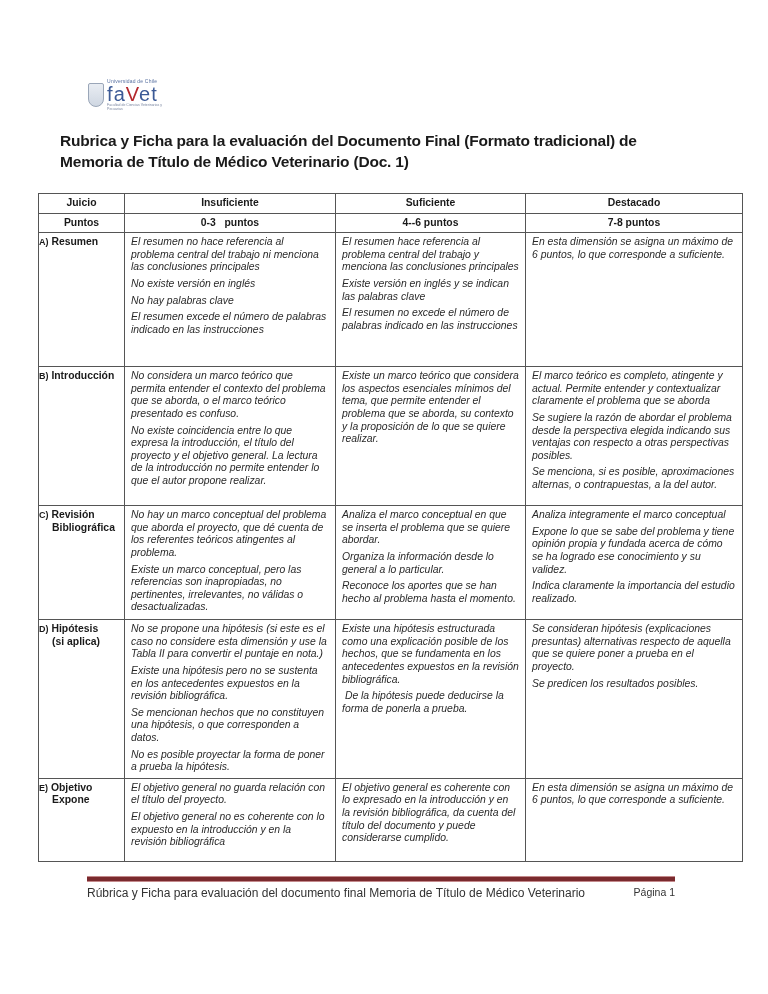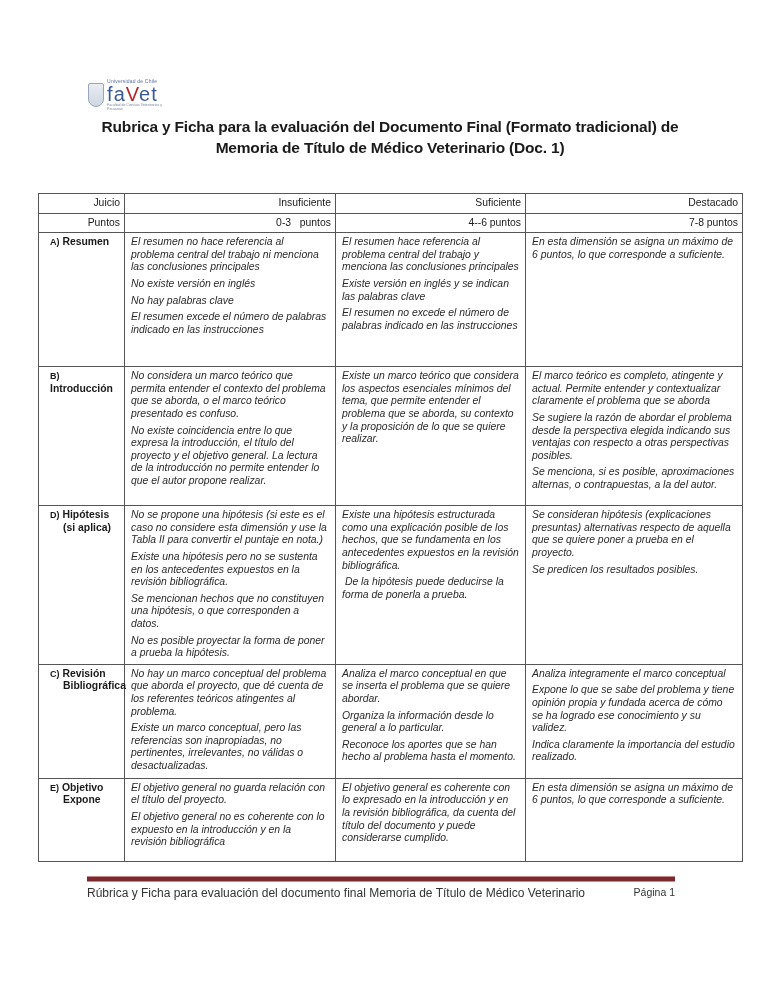--- a/index.html
+++ b/index.html
@@ -14,37 +14,37 @@
     .logo-crest {
       width: 16px; height: 22px; border: 1px solid #9aa6b8; border-radius: 2px 2px 8px 8px;
       background: linear-gradient(#e9edf3, #cfd7e2); margin-right: 3px;
     }
     .logo-text { display: flex; flex-direction: column; line-height: 1; }
     .logo-uni { font-size: 5px; color: #5870a0; letter-spacing: 0.2px; }
     .logo-name { font-size: 20px; font-weight: normal; color: #3c5a96; letter-spacing: 1px; }
     .logo-name .v { color: #b3282d; }
     .logo-sub { font-size: 3.5px; color: #7a86a0; }
     .title {
-      position: absolute; left: 60px; width: 660px; top: 116px;
-      text-align: center; font-weight: bold; font-size: 15.5px; line-height: 21px;
+      position: absolute; left: 60px; width: 660px; top: 130px;
+      font-weight: bold; font-size: 15.5px; line-height: 21px;
       color: #1a1a1a; letter-spacing: -0.2px;
     }
     table.rubric {
       position: absolute; left: 38px; top: 193px; width: 704px;
       border-collapse: collapse; table-layout: fixed;
       font-size: 10.4px; line-height: 12.6px; color: #2a2a2a;
     }
     table.rubric td, table.rubric th {
       border: 1px solid #555; vertical-align: top; padding: 3px 6px 4px 6px;
     }
     table.rubric th {
-      font-weight: normal; text-align: right; vertical-align: middle;
+      font-weight: bold; text-align: center; vertical-align: middle;
       padding: 3px 4px; height: 12px; color: #1a1a1a;
     }
-    table.rubric td.label { font-weight: bold; color: #1a1a1a; padding-left: 11px; }
+    table.rubric td.label { font-weight: bold; color: #1a1a1a; padding-left: 0; }
     .lbl-letter { font-size: 9px; }
     .lbl-indent { padding-left: 13px; }
     td p { margin: 0 0 4px 0; font-style: italic; }
     td p:last-child { margin-bottom: 0; }
     .footer-rule {
       position: absolute; left: 87px; width: 588px; top: 876px; height: 4px;
       background: #7a2a2e; border-top: 1px solid #c48a8c; border-bottom: 1px solid #c48a8c;
     }
     .footer-text {
       position: absolute; left: 87px; top: 886px; font-size: 12px; color: #333;
@@ -124,59 +124,59 @@
       <td>
         <p>Existe un marco teórico que considera los aspectos esenciales mínimos del tema, que permite entender el problema que se aborda, su contexto y la proposición de lo que se quiere realizar.</p>
       </td>
       <td>
         <p>El marco teórico es completo, atingente y actual. Permite entender y contextualizar claramente el problema que se aborda</p>
         <p>Se sugiere la razón  de abordar el problema desde la perspectiva elegida indicando sus ventajas con respecto a otras perspectivas posibles.</p>
         <p>Se menciona, si es posible, aproximaciones alternas, o contrapuestas, a la del autor.</p>
       </td>
     </tr>
 
+    <tr style="height:114px">
+      <td class="label">
+        <span class="lbl-letter">C)</span> <span>Revisión</span><br>
+        <span class="lbl-indent">Bibliográfica</span>
+      </td>
+      <td>
+        <p>No hay un marco conceptual del problema que aborda el proyecto, que dé cuenta de los referentes teóricos atingentes al problema.</p>
+        <p>Existe  un marco conceptual, pero las referencias son inapropiadas, no pertinentes, irrelevantes, no válidas o desactualizadas.</p>
+      </td>
+      <td>
+        <p>Analiza el marco conceptual en que se inserta el problema que se quiere abordar.</p>
+        <p>Organiza la información desde lo general a lo particular.</p>
+        <p>Reconoce los aportes que se han hecho al problema hasta el momento.</p>
+      </td>
+      <td>
+        <p>Analiza integramente el marco conceptual</p>
+        <p>Expone lo que se sabe del problema y tiene opinión propia y fundada acerca de cómo se ha logrado ese conocimiento y su validez.</p>
+        <p>Indica claramente la importancia del estudio realizado.</p>
+      </td>
+    </tr>
+
     <tr style="height:151px">
       <td class="label">
         <span class="lbl-letter">D)</span> <span>Hipótesis</span><br>
         <span class="lbl-indent">(si aplica)</span>
       </td>
       <td>
         <p>No se propone una hipótesis (si este es el caso no considere esta dimensión y use la Tabla II para convertir el puntaje en nota.)</p>
         <p>Existe una hipótesis pero no se sustenta en los antecedentes expuestos en la revisión bibliográfica.</p>
         <p>Se mencionan hechos que no constituyen una hipótesis, o que corresponden a datos.</p>
         <p>No es posible proyectar la forma de poner a prueba la hipótesis.</p>
       </td>
       <td>
         <p>Existe una hipótesis estructurada como una explicación posible de los hechos, que se fundamenta en los antecedentes expuestos en la revisión bibliográfica.</p>
         <p style="white-space:pre-wrap"> De la hipótesis puede deducirse la forma de ponerla a prueba.</p>
       </td>
       <td>
         <p>Se consideran hipótesis (explicaciones presuntas) alternativas respecto de aquella que se quiere poner a prueba en el proyecto.</p>
         <p>Se predicen los resultados posibles.</p>
-      </td>
-    </tr>
-
-    <tr style="height:114px">
-      <td class="label">
-        <span class="lbl-letter">C)</span> <span>Revisión</span><br>
-        <span class="lbl-indent">Bibliográfica</span>
-      </td>
-      <td>
-        <p>No hay un marco conceptual del problema que aborda el proyecto, que dé cuenta de los referentes teóricos atingentes al problema.</p>
-        <p>Existe  un marco conceptual, pero las referencias son inapropiadas, no pertinentes, irrelevantes, no válidas o desactualizadas.</p>
-      </td>
-      <td>
-        <p>Analiza el marco conceptual en que se inserta el problema que se quiere abordar.</p>
-        <p>Organiza la información desde lo general a lo particular.</p>
-        <p>Reconoce los aportes que se han hecho al problema hasta el momento.</p>
-      </td>
-      <td>
-        <p>Analiza integramente el marco conceptual</p>
-        <p>Expone lo que se sabe del problema y tiene opinión propia y fundada acerca de cómo se ha logrado ese conocimiento y su validez.</p>
-        <p>Indica claramente la importancia del estudio realizado.</p>
       </td>
     </tr>
 
     <tr style="height:83px">
       <td class="label">
         <span class="lbl-letter">E)</span> <span>Objetivo</span><br>
         <span class="lbl-indent">Expone</span>
       </td>
       <td>
         <p>El objetivo general no guarda relación con el título del proyecto.</p>

